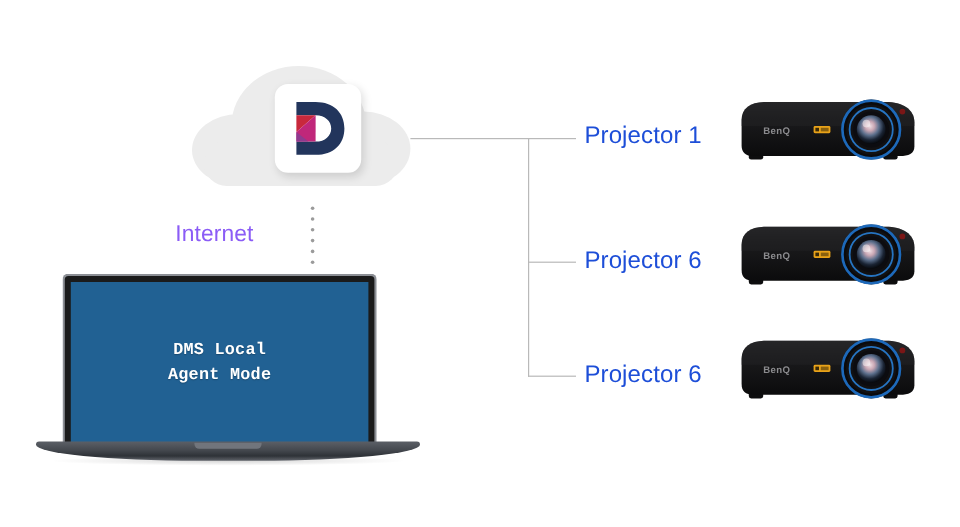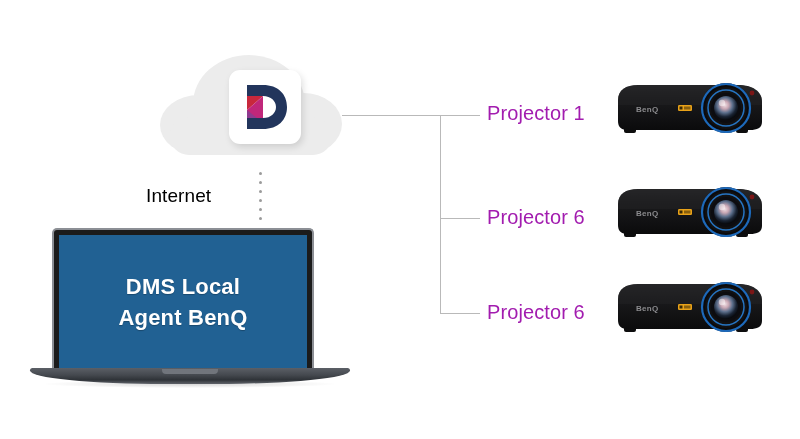--- a/index.html
+++ b/index.html
@@ -69,21 +69,21 @@
     width: 48px;
     height: 50px;
   }
 
   
   #internet-label {
     position: absolute;
     left: 146px;
     top: 185px;
     font-size: 19px;
-    color: #000000;
+    color: #8b5cf6;
     letter-spacing: 0.1px;
     white-space: nowrap;
   }
 
   
   #dotted-connector {
     position: absolute;
     left: 259px;
     top: 172px;
     width: 6px;
@@ -113,21 +113,21 @@
   #conn-trunk        { left: 440px; top: 115px; height: 199px; }
   #conn-to-p1        { left: 440px; top: 115px; width: 40px; }
   #conn-to-p2        { left: 440px; top: 218px; width: 40px; }
   #conn-to-p3        { left: 440px; top: 313px; width: 40px; }
 
   
   .projector-label {
     position: absolute;
     left: 487px;
     font-size: 20px;
-    color: #a21caf;
+    color: #1d4ed8;
     white-space: nowrap;
     letter-spacing: 0.1px;
   }
   #projector-label-1 { top: 102px; }
   #projector-label-2 { top: 206px; }
   #projector-label-3 { top: 301px; }
 
   
   .projector {
     position: absolute;
@@ -167,24 +167,25 @@
     bottom: 0px;
     background: #216193;
     display: flex;
     flex-direction: column;
     align-items: center;
     justify-content: center;
     gap: 5px;
   }
   .screen-line {
     color: #ffffff;
-    font-size: 22px;
+    font-size: 14px;
     font-weight: bold;
     letter-spacing: 0.2px;
     text-shadow: 0 1px 1px rgba(0,0,0,0.25);
+    font-family: Liberation Mono, monospace;
   }
   #laptop-base {
     position: absolute;
     left: 0px;
     top: 140px;
     width: 320px;
     height: 16px;
     background: linear-gradient(#5b5f66 0%, #44484e 45%, #2e3237 75%, #6e727a 100%);
     border-radius: 3px 3px 50% 50% / 3px 3px 100% 100%;
   }
@@ -345,21 +346,21 @@
     <text x="22" y="34" font-family="Liberation Sans, sans-serif" font-size="8" font-weight="bold" fill="#8b8b8e" letter-spacing="0.3">BenQ</text>
     <rect x="64" y="27" width="14" height="6" rx="1.2" fill="#e8a219"></rect>
     <rect x="65.5" y="28.5" width="3" height="3" fill="#3a2a06"></rect>
     <rect x="70" y="28.5" width="6.5" height="3" fill="#3a2a06" opacity="0.55"></rect>
   </svg>
 
   <div id="laptop">
     <div id="laptop-bezel">
       <div id="laptop-screen">
         <div class="screen-line">DMS Local</div>
-        <div class="screen-line">Agent BenQ</div>
+        <div class="screen-line">Agent Mode</div>
       </div>
     </div>
     <div id="laptop-base"></div>
     <div id="laptop-notch"></div>
     <div id="laptop-shadow"></div>
   </div>
 
 </div>
 
 </body></html>

